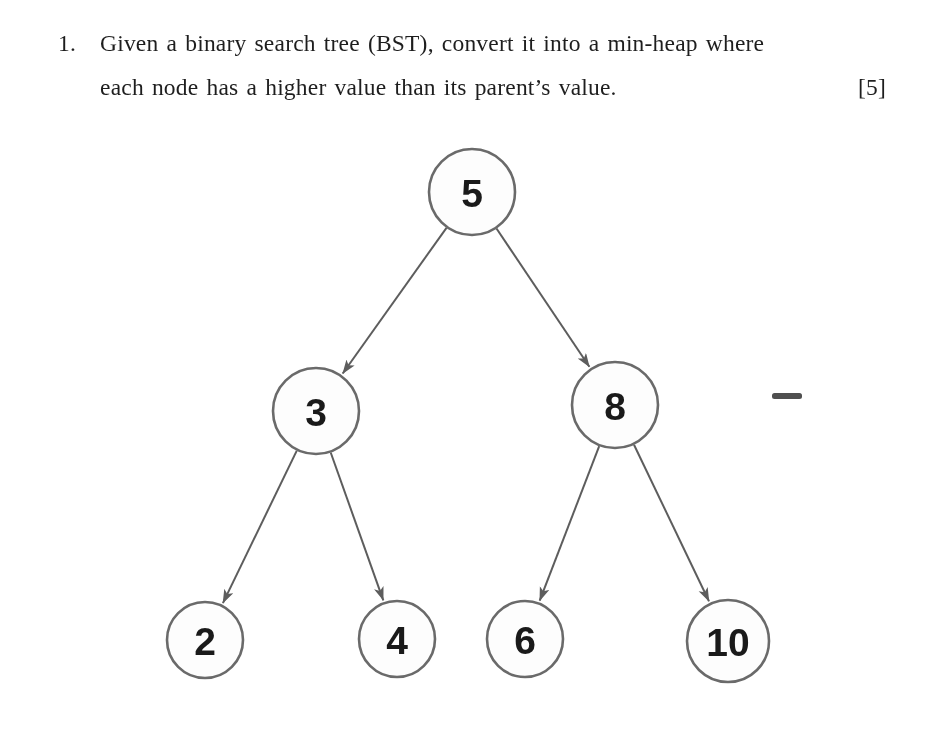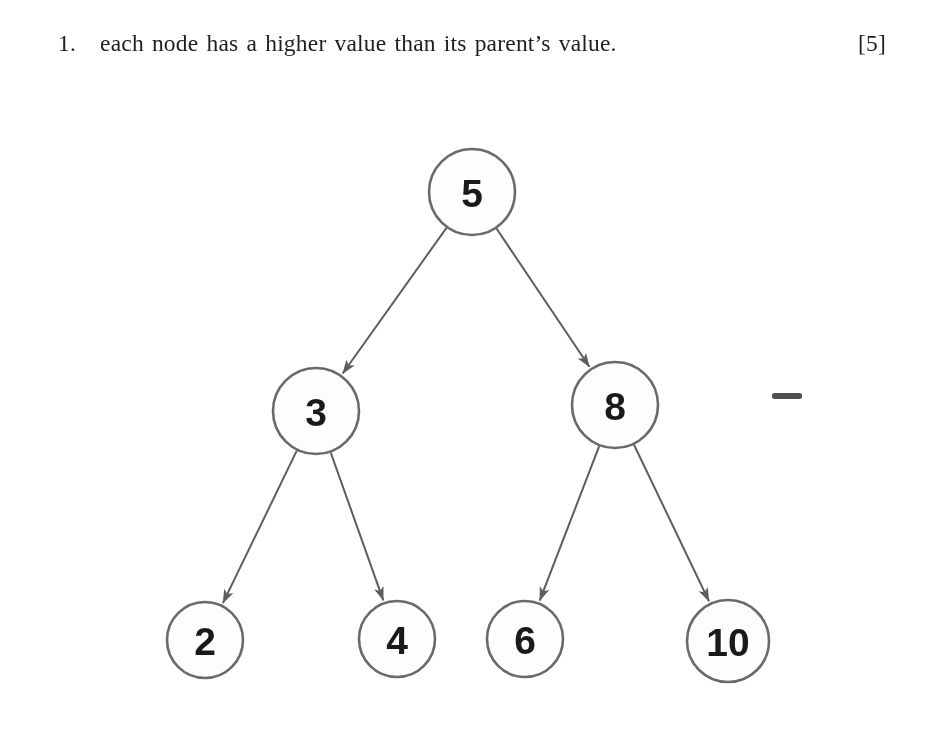--- a/index.html
+++ b/index.html
@@ -34,20 +34,21 @@
   .q-num {
     flex: 0 0 42px;
   }
   .q-body {
     flex: 1 1 auto;
   }
   .q-line2 {
     display: flex;
     justify-content: space-between;
     align-items: baseline;
+    margin-top: 10px;
   }
   .marks {
     white-space: nowrap;
   }
   #tree-svg {
     position: absolute;
     left: 0;
     top: 0;
     width: 944px;
     height: 734px;
@@ -59,20 +60,21 @@
   }
 </style>
 </head>
 <body>
 
 <div class="page">
 
   <div class="question">
     <div class="q-num">1.</div>
     <div class="q-body">
+      <div class="q-line">Given a binary search tree (BST), convert it into a min-heap where</div>
       <div class="q-line q-line2">
         <span>each node has a higher value than its parent’s value.</span>
         <span class="marks">[5]</span>
       </div>
     </div>
   </div>
 
   <svg id="tree-svg" viewBox="0 0 944 734" xmlns="http://www.w3.org/2000/svg">
       <defs>
         <marker id="arrowhead" markerWidth="16" markerHeight="11" refX="13.5" refY="5" orient="auto" markerUnits="userSpaceOnUse">

